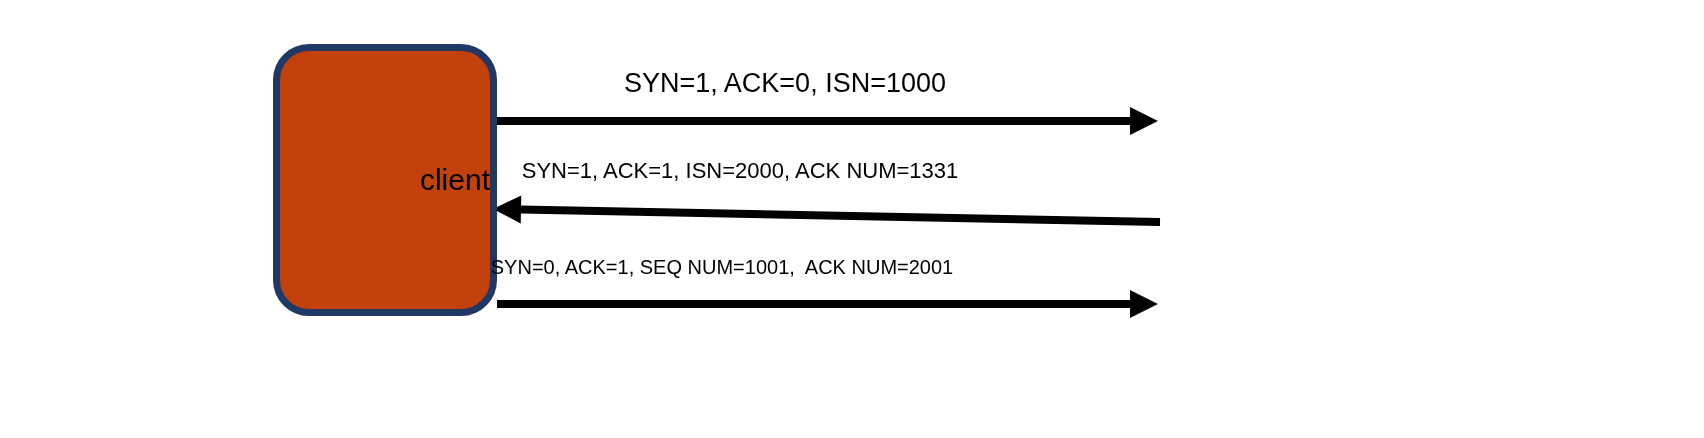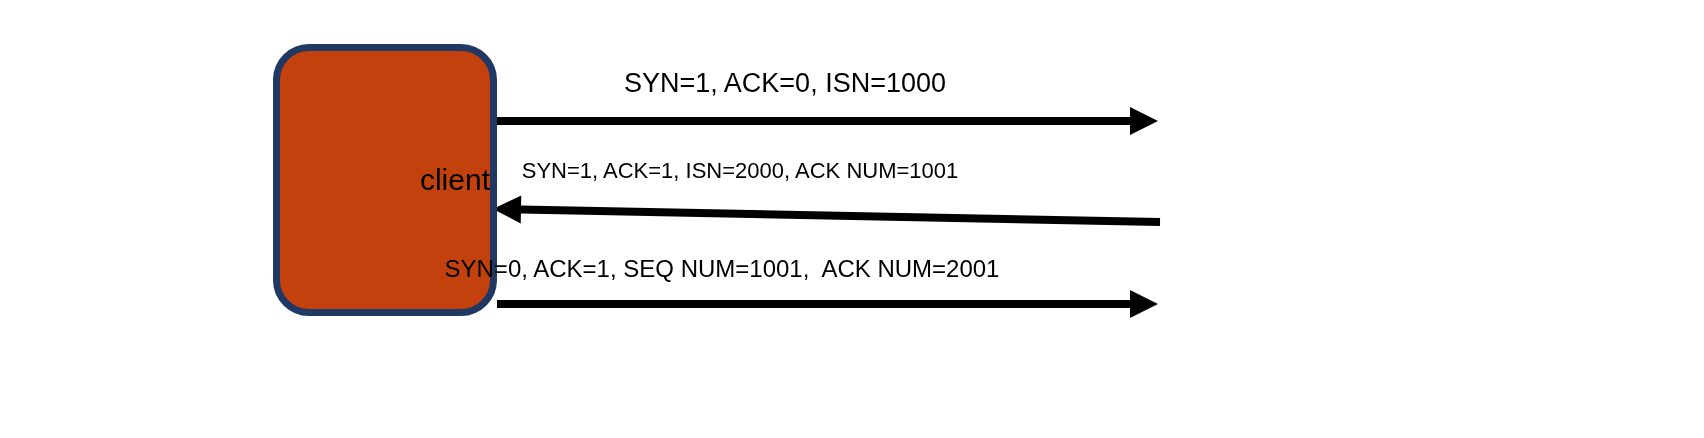--- a/index.html
+++ b/index.html
@@ -43,21 +43,21 @@
   }
   .msg-label {
     position: absolute;
     transform: translateX(-50%);
     color: #000000;
     white-space: pre;
     line-height: 1.1;
   }
   .msg-1 { left: 785px; top: 69px;  font-size: 27px; }
   .msg-2 { left: 740px; top: 159px; font-size: 22px; }
-  .msg-3 { left: 722px; top: 256px; font-size: 24px; }
+  .msg-3 { left: 722px; top: 256px; font-size: 20px; }
 </style>
 </head>
 <body>
 
 <div class="diagram">
 
   <svg class="arrow-layer" viewBox="0 0 1704 438" xmlns="http://www.w3.org/2000/svg" aria-hidden="true">
     <defs>
       <marker id="ah" markerUnits="userSpaceOnUse" markerWidth="30" markerHeight="30" refX="1" refY="15" orient="auto">
         <path d="M1,1 L29,15 L1,29 Z" fill="#000000"></path>
@@ -68,17 +68,17 @@
     <line x1="497" y1="304" x2="1130" y2="304" stroke="#000000" stroke-width="8" marker-end="url(#ah)"></line>
   </svg>
 
   <div class="node node-client">
     <span class="node-label">client</span>
   </div>
 
 
   <div class="msg-label msg-1">SYN=1, ACK=0, ISN=1000</div>
 
-  <div class="msg-label msg-2">SYN=1, ACK=1, ISN=2000, ACK NUM=1001</div>
+  <div class="msg-label msg-2">SYN=1, ACK=1, ISN=2000, ACK NUM=1331</div>
 
   <div class="msg-label msg-3">SYN=0, ACK=1, SEQ NUM=1001,  ACK NUM=2001</div>
 
 </div>
 
 </body></html>

